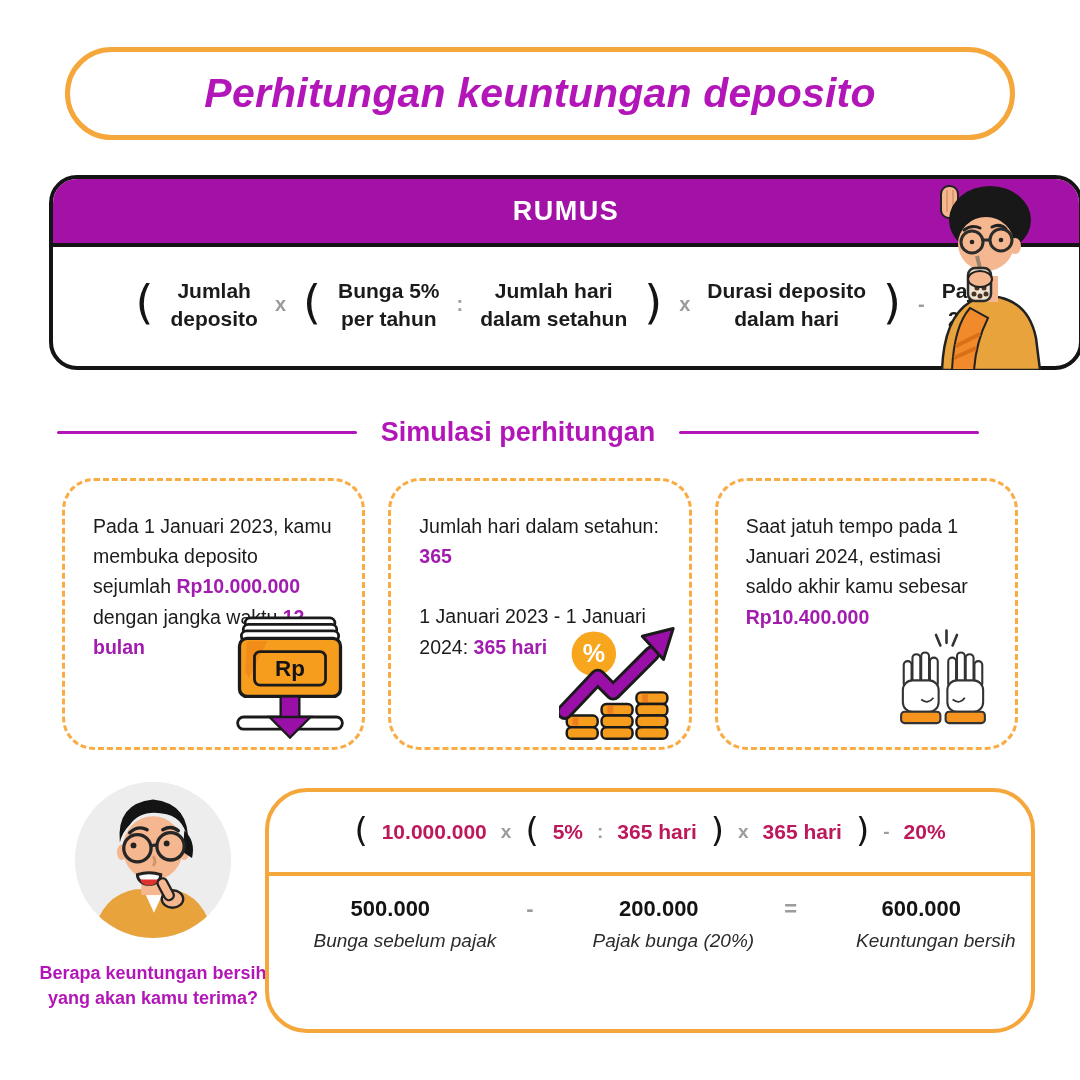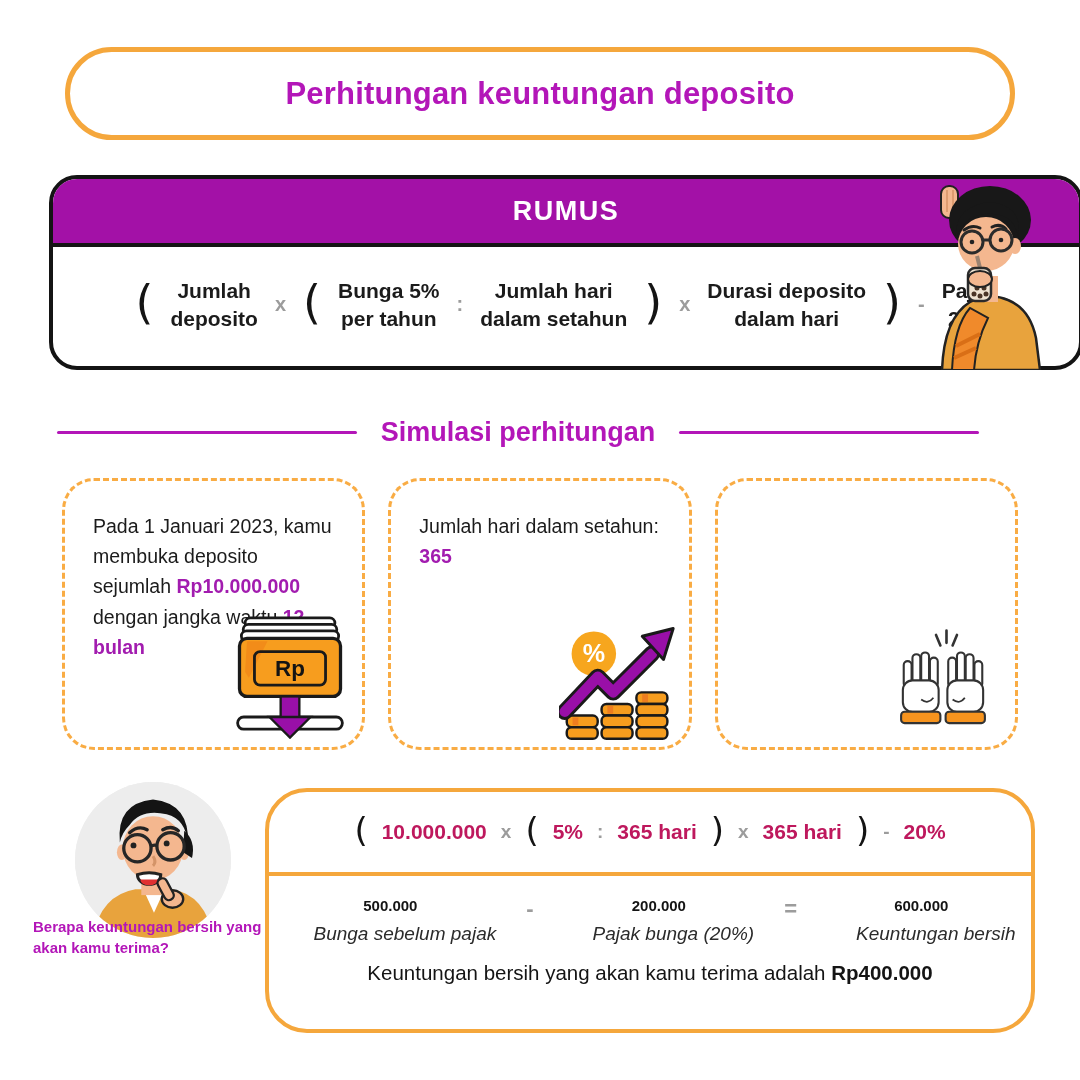--- a/index.html
+++ b/index.html
@@ -18,21 +18,21 @@
     width:1080px;height:1080px;background:#ffffff;
     font-family:"Liberation Sans",sans-serif;color:var(--ink);
     position:relative;overflow:hidden;
   }
   
   .title-pill{
     position:absolute;left:65px;top:47px;width:950px;height:93px;
     border:5px solid var(--orange);border-radius:48px;
     display:flex;align-items:center;justify-content:center;background:#fff;
   }
-  .title-pill h1{margin:16px;font-size:31px;font-weight:bold;color:var(--magenta);letter-spacing:.2px;}
+  .title-pill h1{margin:16px;font-size:41px;font-weight:bold;color:var(--magenta);letter-spacing:.2px;font-style:italic;}
 
   
   .rumus-card{
     position:absolute;left:49px;top:175px;width:1034px;height:195px;
     border:4px solid #141414;border-radius:28px;overflow:hidden;background:#fff;
   }
   .rumus-header{
     height:68px;background:var(--purple);border-bottom:4px solid #141414;
     display:flex;align-items:center;justify-content:center;
   }
@@ -69,37 +69,37 @@
   .icon-money{right:14px;bottom:8px;width:116px;}
   .icon-growth{right:10px;bottom:6px;width:120px;}
   .icon-hands{right:24px;bottom:14px;width:96px;}
 
   
   .avatar{
     position:absolute;left:75px;top:782px;width:156px;height:156px;
     border-radius:50%;overflow:hidden;background:#EDEDED;
   }
   .question{
-    position:absolute;left:33px;top:917px;width:240px;text-align:left;
-    font-weight:bold;color:var(--magenta);font-size:15px;line-height:1.38;
+    position:absolute;left:33px;top:961px;width:240px;text-align:center;
+    font-weight:bold;color:var(--magenta);font-size:18px;line-height:1.38;
   }
 
   
   .calc-card{
     position:absolute;left:265px;top:788px;width:770px;height:245px;
     border:4px solid var(--orange);border-radius:42px;background:#fff;overflow:hidden;
   }
   .calc-top{height:80px;display:flex;align-items:center;justify-content:center;gap:14px;}
   .calc-top .num{font-size:21px;font-weight:bold;color:#be185d;}
   .calc-top .paren2{font-size:34px;font-weight:400;font-family:"DejaVu Sans",sans-serif;line-height:1;margin-top:-4px;color:#141414;}
   .calc-top .op{font-size:19px;}
   .calc-divider{height:0;border-top:4px solid var(--orange);}
   .calc-results{display:flex;justify-content:center;align-items:flex-start;gap:30px;padding-top:22px;}
   .res-col{display:flex;flex-direction:column;align-items:center;gap:10px;min-width:176px;}
-  .res-val{font-size:15px;font-weight:bold;line-height:1;color:#141414;}
+  .res-val{font-size:22px;font-weight:bold;line-height:1;color:#141414;}
   .res-op{font-size:22px;font-weight:bold;line-height:1;color:var(--op-gray);}
   .res-label{font-size:19px;font-style:italic;color:#2b2b2b;margin-left:29px;}
   .calc-conclusion{text-align:center;font-size:20.5px;margin-top:16px;color:#141414;}
   .calc-conclusion b{font-weight:bold;}
 </style>
 </head>
 <body>
 
 <div class="title-pill">
   <h1>Perhitungan keuntungan deposito</h1>
@@ -190,20 +190,21 @@
       <rect x="24" y="38" width="76" height="36" rx="6" fill="none" stroke="#1a1a1a" stroke-width="3"></rect>
       <text x="62" y="64" text-anchor="middle" font-family="Liberation Sans, sans-serif" font-size="24" font-weight="bold" fill="#141414">Rp</text>
       <rect x="6" y="108" width="112" height="13" rx="6.5" fill="#fff" stroke="#1a1a1a" stroke-width="3"></rect>
       <rect x="52" y="86" width="20" height="24" fill="#990FA8" stroke="#1a1a1a" stroke-width="2.5"></rect>
       <polygon points="40,108 84,108 62,130" fill="#990FA8" stroke="#1a1a1a" stroke-width="2.5"></polygon>
     </svg>
   </div>
 
   <div class="sim-card">
     <p><span>Jumlah hari dalam setahun: </span><b>365</b></p>
+    <p><span>1 Januari 2023 - 1 Januari 2024: </span><b>365 hari</b></p>
     <svg class="card-icon icon-growth" viewBox="0 0 124 132" aria-hidden="true">
       <circle cx="36" cy="42" r="23" fill="#F7A61E"></circle>
       <text x="36" y="51" text-anchor="middle" font-family="Liberation Sans, sans-serif" font-size="26" font-weight="bold" fill="#fff">%</text>
       <rect x="8" y="106" width="32" height="12" rx="5" fill="#F79D1E" stroke="#1a1a1a" stroke-width="2.5"></rect>
       <rect x="8" y="118" width="32" height="12" rx="5" fill="#F79D1E" stroke="#1a1a1a" stroke-width="2.5"></rect>
       <rect x="44" y="94" width="32" height="12" rx="5" fill="#F79D1E" stroke="#1a1a1a" stroke-width="2.5"></rect>
       <rect x="44" y="106" width="32" height="12" rx="5" fill="#F79D1E" stroke="#1a1a1a" stroke-width="2.5"></rect>
       <rect x="44" y="118" width="32" height="12" rx="5" fill="#F79D1E" stroke="#1a1a1a" stroke-width="2.5"></rect>
       <rect x="80" y="82" width="32" height="12" rx="5" fill="#F79D1E" stroke="#1a1a1a" stroke-width="2.5"></rect>
       <rect x="80" y="94" width="32" height="12" rx="5" fill="#F79D1E" stroke="#1a1a1a" stroke-width="2.5"></rect>
@@ -212,20 +213,21 @@
       <rect x="14" y="108" width="6" height="8" fill="#EE7D1F"></rect>
       <rect x="50" y="96" width="6" height="8" fill="#EE7D1F"></rect>
       <rect x="86" y="84" width="6" height="8" fill="#EE7D1F"></rect>
       <polyline points="6,102 40,66 56,82 96,42" fill="none" stroke="#1a1a1a" stroke-width="17" stroke-linejoin="round" stroke-linecap="round"></polyline>
       <polyline points="6,102 40,66 56,82 96,42" fill="none" stroke="#990FA8" stroke-width="11" stroke-linejoin="round" stroke-linecap="round"></polyline>
       <polygon points="86,24 118,16 108,48" fill="#990FA8" stroke="#1a1a1a" stroke-width="3" stroke-linejoin="round"></polygon>
     </svg>
   </div>
 
   <div class="sim-card">
+    <p><span>Saat jatuh tempo pada 1 Januari 2024, estimasi saldo akhir kamu sebesar </span><b>Rp10.400.000</b></p>
     <svg class="card-icon icon-hands" viewBox="0 0 110 120" aria-hidden="true">
       <path d="M47,8 l5,12 M59,3 v14 M71,8 l-5,12" stroke="#333" stroke-width="3" stroke-linecap="round" fill="none"></path>
 
       <rect x="10" y="38" width="9" height="30" rx="4.5" fill="#fff" stroke="#333" stroke-width="2.4"></rect>
       <rect x="20" y="30" width="9" height="38" rx="4.5" fill="#fff" stroke="#333" stroke-width="2.4"></rect>
       <rect x="30" y="28" width="9" height="40" rx="4.5" fill="#fff" stroke="#333" stroke-width="2.4"></rect>
       <rect x="40" y="34" width="9" height="34" rx="4.5" fill="#fff" stroke="#333" stroke-width="2.4"></rect>
       <rect x="9" y="60" width="41" height="36" rx="11" fill="#fff" stroke="#333" stroke-width="2.4"></rect>
       <path d="M30,82 q8,6 14,-2" fill="none" stroke="#333" stroke-width="2"></path>
       <rect x="7" y="96" width="45" height="13" rx="4" fill="#F7941E" stroke="#333" stroke-width="2.4"></rect>
@@ -294,16 +296,13 @@
     <div class="res-col">
       <span class="res-val">200.000</span>
       <span class="res-label">Pajak bunga (20%)</span>
     </div>
     <span class="res-op">=</span>
     <div class="res-col">
       <span class="res-val">600.000</span>
       <span class="res-label">Keuntungan bersih</span>
     </div>
   </div>
-  <div class="calc-conclusion">
-    <span>Keuntungan bersih yang akan kamu terima adalah </span><b>Rp400.000</b>
-  </div>
 </div>
 
 </body></html>

